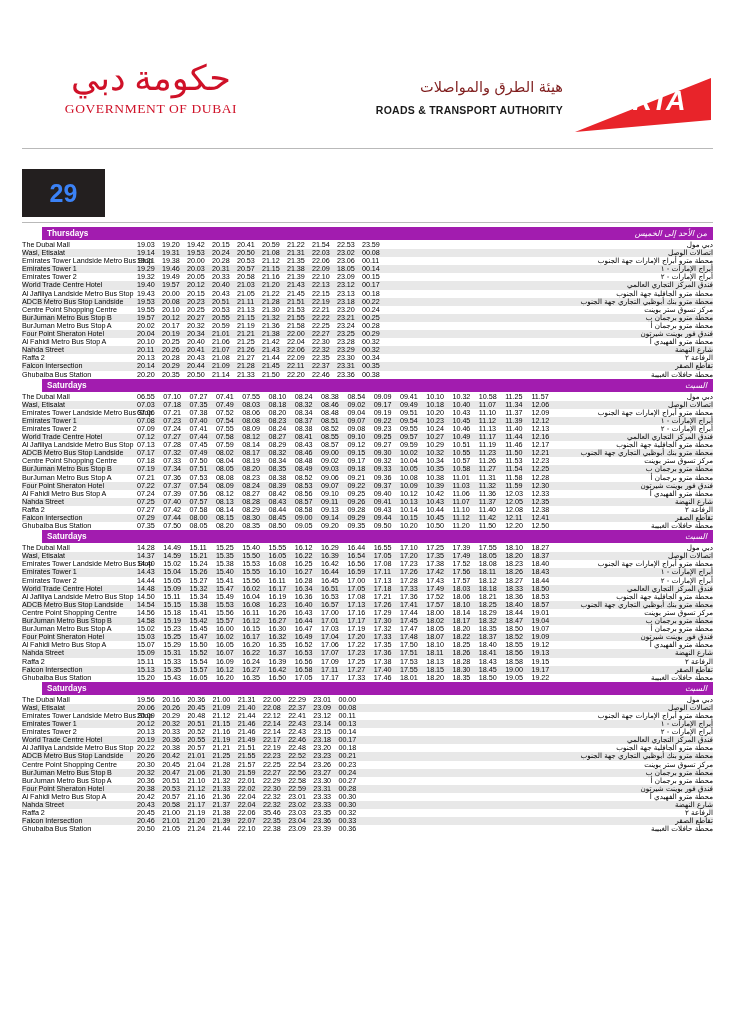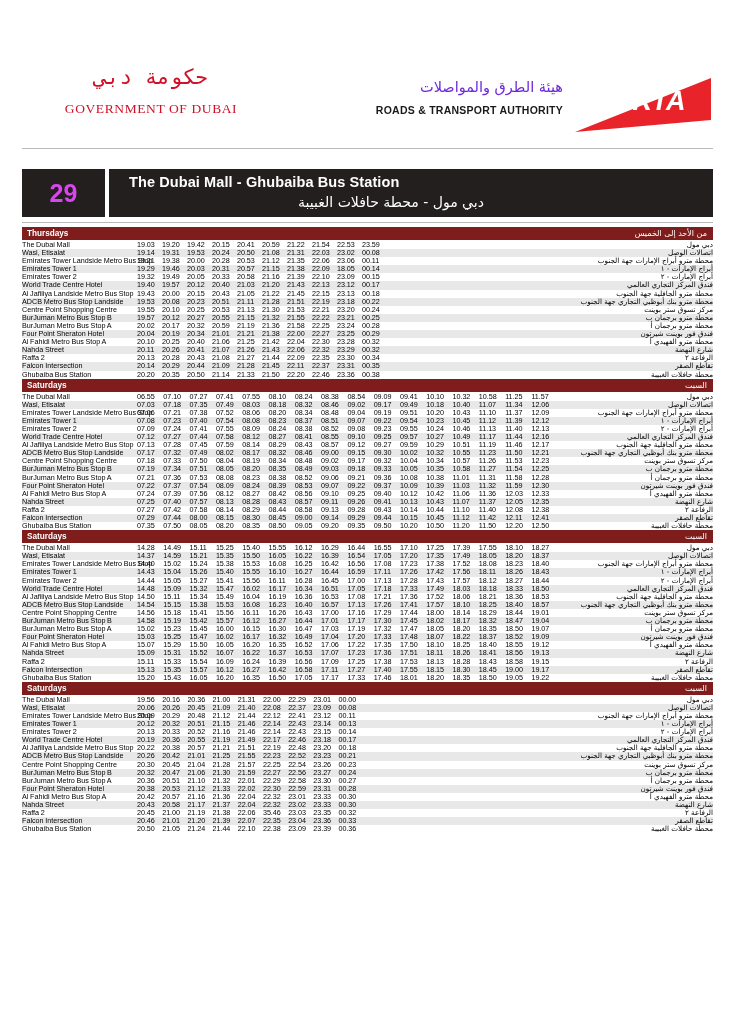--- a/index.html
+++ b/index.html
@@ -26,22 +26,22 @@
     margin: 62px 22px 0 22px;
   }
   .gov-logo {
     position: absolute;
     left: 34px; top: 0px;
     width: 190px;
     text-align: center;
     color: #cf1128;
   }
   .gov-logo .ar-script {
-    font-family: Liberation Mono, monospace;
-    font-size: 21px;
+    font-family: Liberation Serif, serif;
+    font-size: 35px;
     line-height: 34px;
     letter-spacing: 0px;
     white-space: nowrap;
     font-weight: 400;
     transform: scaleX(1.0);
   }
   .gov-logo .gov-en {
     font-family: "Liberation Serif", serif;
     font-size: 13.5px;
     letter-spacing: 0.6px;
@@ -57,21 +57,21 @@
   }
   .rta-text {
     text-align: right;
     padding-top: 3px;
     padding-right: 10px;
   }
   .rta-ar {
     font-family: "DejaVu Sans", sans-serif;
     font-size: 14.5px;
     letter-spacing: 1.2px;
-    color: #6d28d9;
+    color: #7f1d1d;
     white-space: nowrap;
   }
   .rta-en {
     font-size: 10.5px;
     font-weight: bold;
     letter-spacing: 0.25px;
     color: #1a1a1a;
     margin-top: 9px;
     white-space: nowrap;
   }
@@ -90,21 +90,21 @@
   
   .routebar {
     margin: 12px 22px 0 22px;
     display: flex;
     height: 48px;
     gap: 4px;
   }
   .route-num {
     width: 83px;
     background: #231f1f;
-    color: #d946ef;
+    color: #3b82f6;
     display: flex;
     align-items: center;
     justify-content: center;
     font-size: 25px;
     font-weight: bold;
   }
   .route-name {
     flex: 1;
     background: #231f1f;
     color: #fff;
@@ -129,39 +129,41 @@
     border-top: 1px solid #b9b9b9;
   }
 
   
   .tables {
     margin: 4px 22px 0 22px;
   }
   .block { margin-bottom: 0px; }
 
   .block-head {
-    background: #7f1d1d;
+    background: #a21caf;
     color: #fff;
     height: 13px;
     display: flex;
     align-items: center;
     justify-content: space-between;
     padding: 0 6px 0 5px;
     margin-bottom: 1px;
+    margin-left: 20px;
   }
   .block-head .bh-en {
     font-size: 8.2px;
     font-weight: bold;
     line-height: 9px;
   }
   .block-head .bh-ar {
     font-family: "DejaVu Sans", sans-serif;
     direction: rtl;
     font-size: 8px;
     line-height: 9px;
+    font-style: italic;
   }
 
   table.tt {
     width: 100%;
     border-collapse: collapse;
     table-layout: fixed;
   }
   table.tt tr.odd  { background: #ffffff; margin-top: 8px; }
   table.tt tr.even { background: #e8e8e8; }
 
@@ -226,24 +228,20 @@
           <text x="86" y="34" font-family="Liberation Sans, sans-serif" font-size="27" font-weight="bold" font-style="italic" fill="#ffffff" text-anchor="middle">RTA</text>
         </svg>
       </div>
     </div>
 
     <div class="hr-top"></div>
   </div>
 
   <div class="routebar">
     <div class="route-num">29</div>
-    <div class="route-name">
-      <div class="route-en">The Dubai Mall - Ghubaiba Bus Station</div>
-      <div class="route-ar">دبي مول - محطة حافلات الغبيبة</div>
-    </div>
   </div>
   <div class="hr-bot"></div>
 
   <div class="tables" id="tables">
       <div class="block">
         <div class="block-head">
           <div class="bh-en">Thursdays</div>
           <div class="bh-ar">من الأحد إلى الخميس</div>
         </div>
         <table class="tt">

